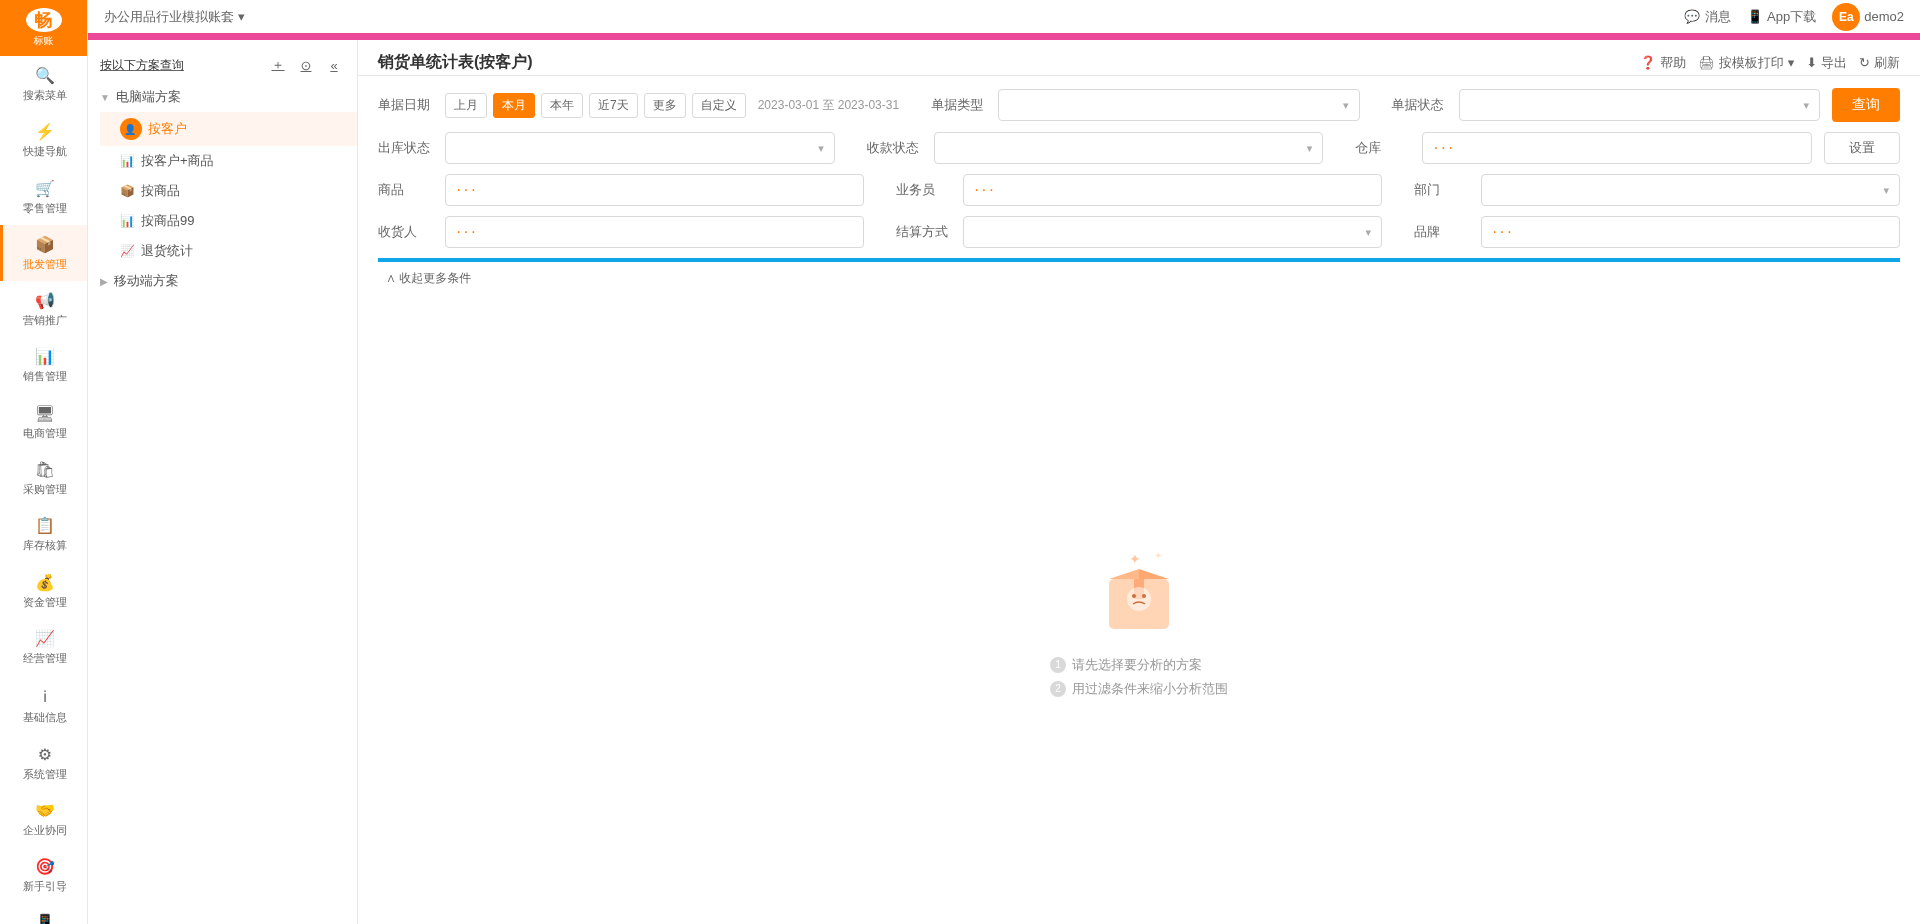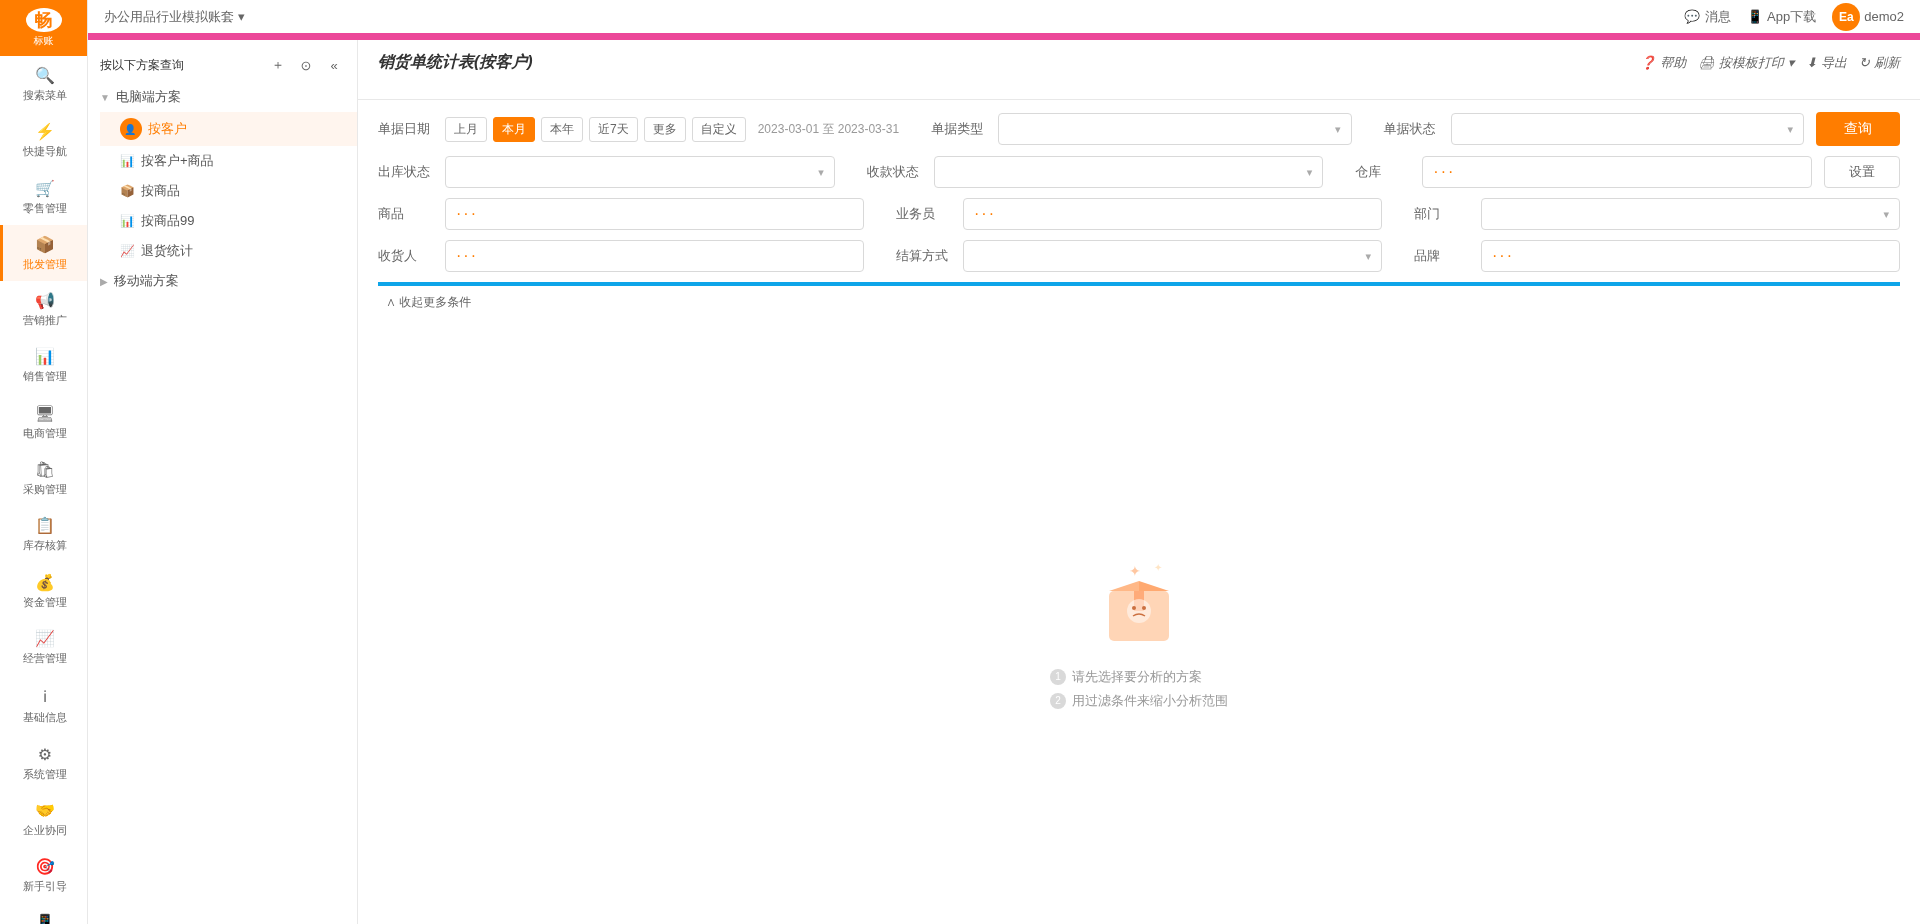--- a/index.html
+++ b/index.html
@@ -35,56 +35,56 @@
     .tab.active { background: #fff; color: #333; border-top: 2px solid #00b0a0; }
     .tab .tab-close { color: #999; font-size: 12px; cursor: pointer; }
     .tab.home { background: #00b0a0; color: white; border: none; }
     .tab-expand { margin-left: auto; padding: 0 12px; color: #666; display: flex; gap: 8px; }
 
     
     .content { flex: 1; display: flex; overflow: hidden; background: #f0f0f0; }
 
     
     .left-panel { width: 270px; background: #fff; border-right: 1px solid #e8e8e8; flex-shrink: 0; padding: 8px 0; }
-    .left-panel-header { display: flex; align-items: center; justify-content: space-between; padding: 6px 12px; color: #666; font-size: 12px; }
+    .left-panel-header { display: flex; align-items: center; justify-content: space-between; padding: 6px 12px; color: #666; font-size: 12px; text-decoration: underline; }
     .left-panel-header span { font-weight: 500; color: #333; }
     .left-panel-actions { display: flex; align-items: center; gap: 6px; }
     .icon-btn { width: 22px; height: 22px; display: flex; align-items: center; justify-content: center; cursor: pointer; border-radius: 3px; color: #666; font-size: 13px; }
 
     .tree-item { padding: 6px 12px 6px 20px; cursor: pointer; display: flex; align-items: center; gap: 6px; font-size: 13px; color: #555; }
     .tree-item.active { color: #ff7d00; background: #fff5ee; }
     .tree-item .tree-icon { font-size: 12px; color: #aaa; }
     .tree-parent { padding: 6px 12px; cursor: pointer; display: flex; align-items: center; gap: 6px; font-size: 13px; color: #555; font-weight: 500; }
     .tree-children { padding-left: 12px; }
     .active-dot { width: 22px; height: 22px; border-radius: 50%; background: #ff7d00; display: flex; align-items: center; justify-content: center; color: white; font-size: 11px; }
 
     
     .right-panel { flex: 1; display: flex; flex-direction: column; overflow: hidden; }
 
     
-    .page-header { background: #fff; padding: 12px 20px 26px 20px; border-bottom: 1px solid #e8e8e8; display: flex; align-items: center; justify-content: space-between; flex-shrink: 0; font-style: italic; }
+    .page-header { background: #fff; padding: 12px 20px 2px 20px; border-bottom: 1px solid #e8e8e8; display: flex; align-items: center; justify-content: space-between; flex-shrink: 0; }
     .page-title { font-size: 16px; font-weight: 600; color: #333; }
     .page-actions { display: flex; align-items: center; gap: 12px; font-size: 13px; color: #666; }
     .page-actions-item { display: flex; align-items: center; gap: 4px; cursor: pointer; }
     .export-btn { display: flex; align-items: center; gap: 4px; cursor: pointer; }
 
     
     .filter-area { background: #fff; padding: 12px 20px; flex-shrink: 0; }
     .filter-row { display: flex; align-items: center; gap: 12px; margin-bottom: 10px; }
     .filter-label { color: #666; font-size: 13px; white-space: nowrap; min-width: 55px; }
     .filter-date-group { display: flex; align-items: center; gap: 6px; }
     .filter-date-btn { padding: 3px 8px; border: 1px solid #d9d9d9; border-radius: 3px; background: #fff; color: #666; font-size: 12px; cursor: pointer; }
     .filter-date-btn.active { background: #ff7d00; color: white; border-color: #ff7d00; }
     .filter-date-range { font-size: 12px; color: #999; }
     .filter-select { flex: 1; height: 32px; border: 1px solid #d9d9d9; border-radius: 4px; padding: 0 10px; background: #fff; color: #333; font-size: 13px; display: flex; align-items: center; justify-content: space-between; cursor: pointer; min-width: 200px; }
     .filter-select .more-dots { color: #ff7d00; font-size: 16px; letter-spacing: 2px; }
     .chevron-down { color: #aaa; font-size: 11px; }
 
     .collapse-bar { text-align: left; padding: 8px; color: #666; font-size: 12px; cursor: pointer; background: #fff; border-top: 4px solid #0ea5e9; }
-    .btn-query { background: #ff7d00; color: white; border: none; padding: 8px 28px; border-radius: 4px; cursor: pointer; font-size: 14px; }
+    .btn-query { background: #ff7d00; color: white; border: none; padding: 8px 20px; border-radius: 4px; cursor: pointer; font-size: 14px; }
     .btn-settings { background: #fff; color: #666; border: 1px solid #d9d9d9; padding: 6px 24px; border-radius: 4px; cursor: pointer; font-size: 13px; }
 
     
     .empty-state { flex: 1; display: flex; flex-direction: column; align-items: center; justify-content: center; background: #fff; color: #999; gap: 12px; }
     .empty-hint { display: flex; flex-direction: column; gap: 6px; font-size: 13px; color: #999; }
     .empty-hint-item { display: flex; align-items: center; gap: 6px; }
     .hint-num { width: 16px; height: 16px; border-radius: 50%; background: #d9d9d9; color: white; font-size: 10px; display: flex; align-items: center; justify-content: center; flex-shrink: 0; }
   </style>
 </head>
 <body>

